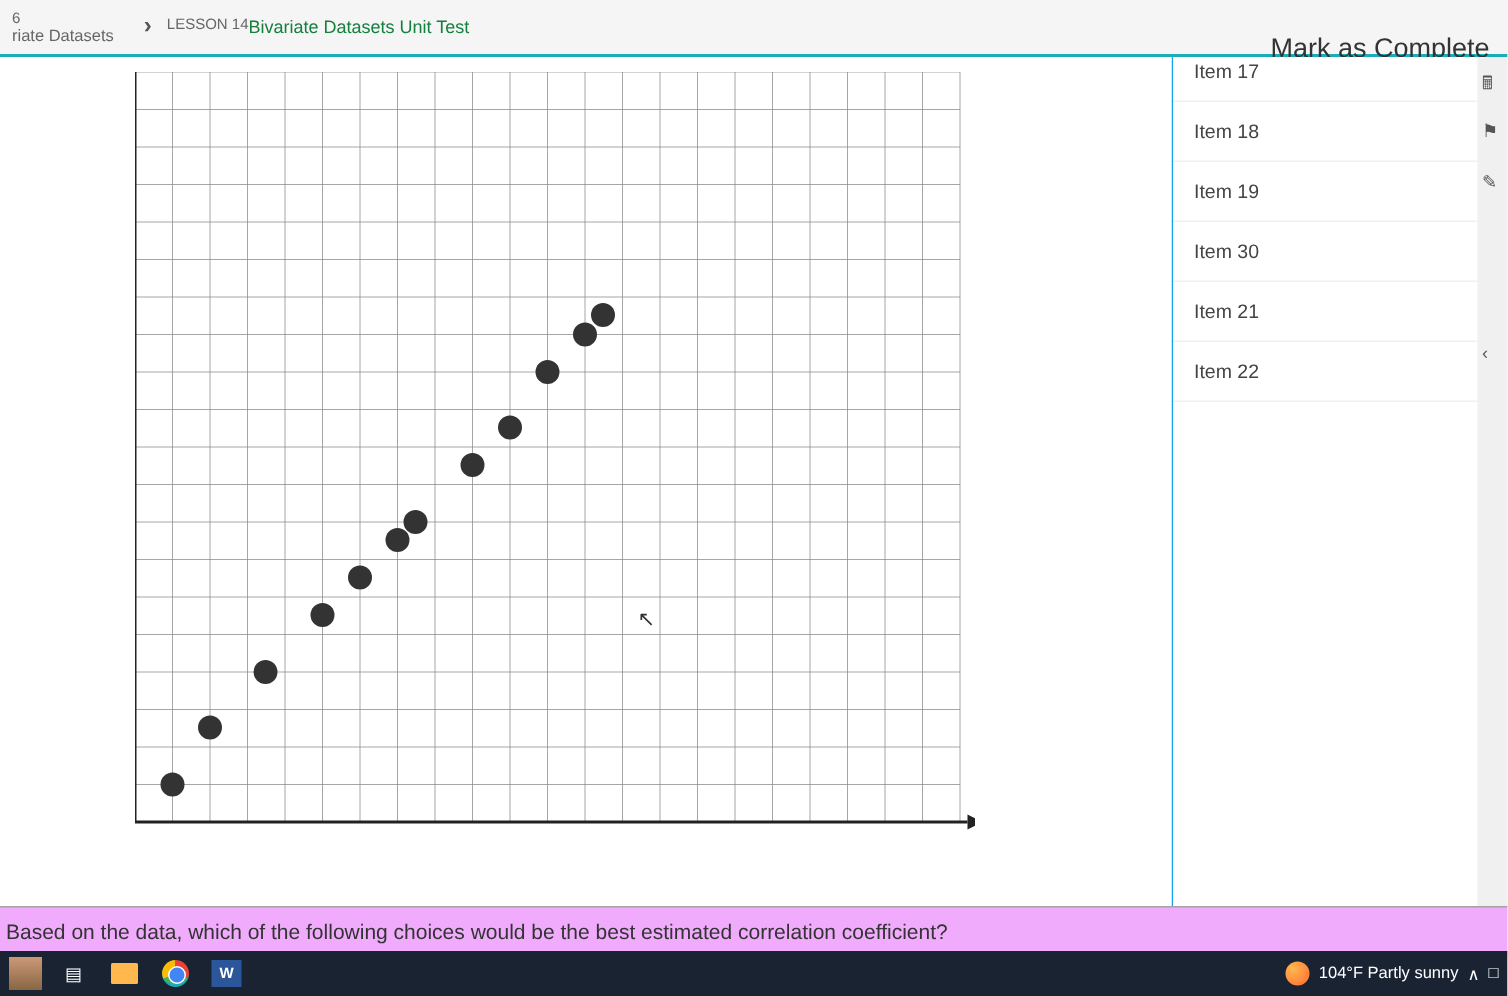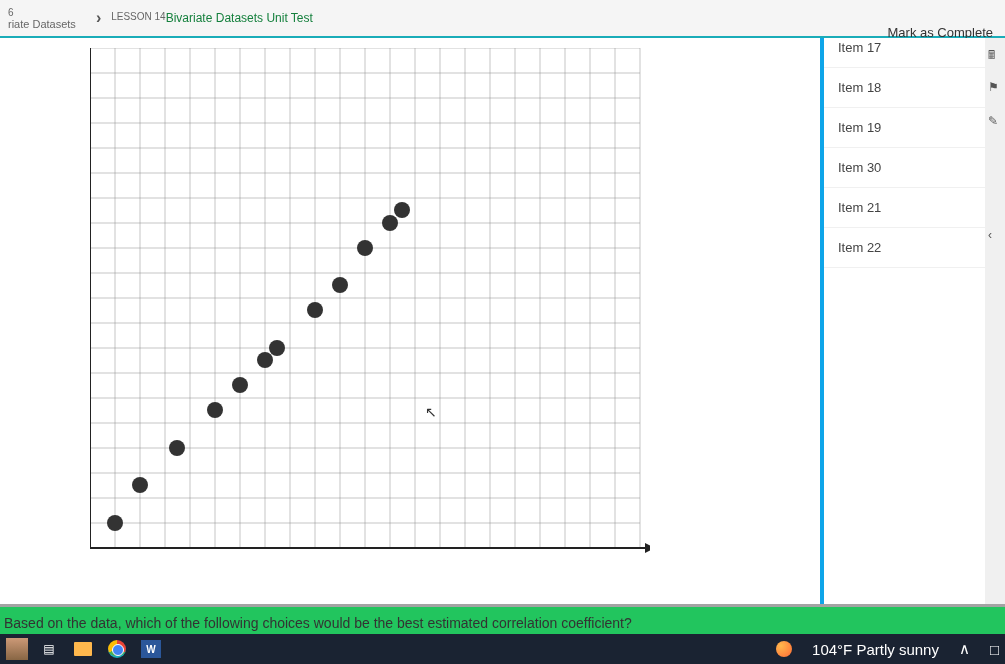--- a/index.html
+++ b/index.html
@@ -42,21 +42,21 @@
     .lesson-info {
       display: flex;
       flex-direction: row;
       font-size: 11px;
       color: #444;
     }
     .lesson-info .lesson-num { font-size: 10px; color: #666; }
     .lesson-info .lesson-title { font-size: 12px; color: #15803d; }
     .mark-complete {
       color: #333;
-      font-size: 13px;
+      font-size: 18px;
       padding-right: 4px;
       margin-top: 28px;
     }
     .main-content {
       display: flex;
       height: calc(100% - 38px - 30px - 30px);
       background: #fff;
     }
     .chart-area {
       flex: 1;
@@ -86,23 +86,23 @@
     }
     .chart-point {
       fill: #333;
     }
     .axis-label {
       font-style: italic;
       font-family: 'Times New Roman', serif;
       font-size: 16px;
     }
     .sidebar {
-      width: 165px;
+      width: 204px;
       background: #fff;
-      border-left: 4px solid #0ea5e9;
+      border-left: 1px solid #0ea5e9;
       overflow: hidden;
     }
     .sidebar-item {
       padding: 12px 14px;
       font-size: 13px;
       color: #444;
       border-bottom: 1px solid #f0f0f0;
       cursor: pointer;
     }
     .sidebar-item.cut { padding-top: 2px; }
@@ -115,25 +115,25 @@
       gap: 20px;
       padding-top: 8px;
     }
     .right-icon {
       width: 14px;
       height: 14px;
       color: #555;
       font-size: 12px;
     }
     .question-bar {
-      background: #22c55e;
+      background: #f0abfc;
       padding: 8px 4px;
       font-size: 14px;
       color: #333;
-      border-top: 3px solid #a3a3a3;
+      border-top: 1px solid #a3a3a3;
     }
     .taskbar {
       position: absolute;
       bottom: 0;
       left: 0;
       right: 0;
       height: 30px;
       background: #1a2332;
       display: flex;
       align-items: center;
@@ -147,23 +147,23 @@
       align-items: center;
       justify-content: center;
       color: #fff;
       font-size: 12px;
       cursor: pointer;
     }
     .taskbar-right {
       margin-left: auto;
       display: flex;
       align-items: center;
-      gap: 20px;
+      gap: 6px;
       color: #fff;
-      font-size: 15px;
+      font-size: 11px;
     }
     .chrome-icon {
       width: 18px; height: 18px;
       border-radius: 50%;
       background: conic-gradient(#ea4335 0 120deg, #4caf50 120deg 240deg, #fbbc05 240deg 360deg);
       position: relative;
       border-bottom: 2px solid #1aacb8;
     }
     .chrome-icon::after {
       content: '';

